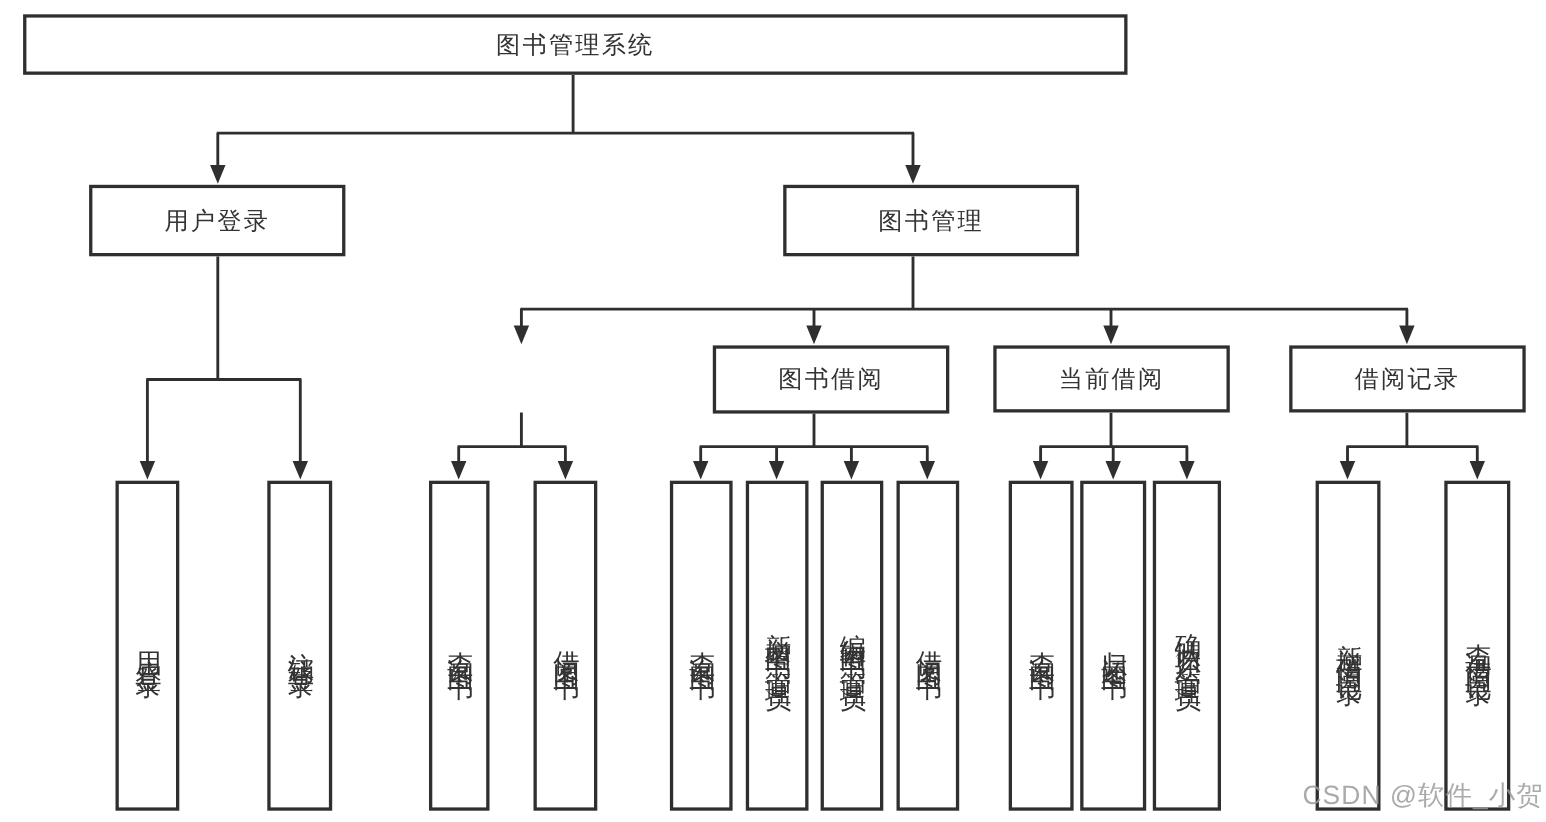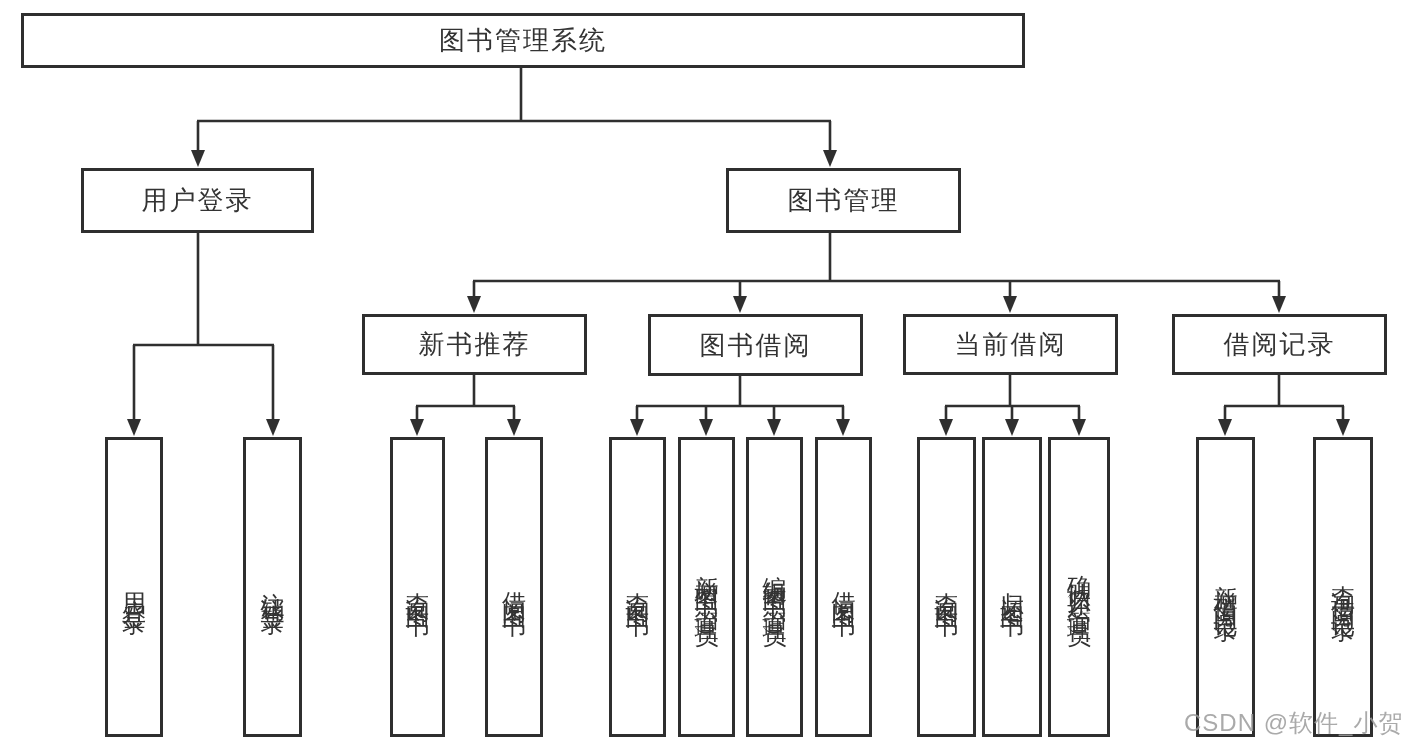--- a/index.html
+++ b/index.html
@@ -15,21 +15,21 @@
     position: absolute;
     box-sizing: border-box;
     border: 3px solid #2f2f2f;
     background: #ffffff;
     color: #333333;
     display: flex;
     align-items: center;
     justify-content: center;
     text-align: center;
   }
-  .hnode { font-size: 26px; letter-spacing: 2px; }
+  .hnode { font-size: 22px; letter-spacing: 2px; }
   .vnode {
     writing-mode: vertical-rl;
     text-orientation: mixed;
     font-size: 24px;
     letter-spacing: 7px;
     line-height: 1;
   }
   .connector-layer {
     position: absolute;
     left: 0; top: 0;
@@ -93,23 +93,22 @@
     <g>
       <path d="M1279 375 L1279 407 M1224 406 L1344 406 M1225 406 L1225 420 M1343 406 L1343 420"></path>
       <polygon points="1225,436 1218,419 1232,419"></polygon>
       <polygon points="1343,436 1336,419 1350,419"></polygon>
     </g>
   </svg>
 
   <div class="node hnode" style="left:21px; top:13px; width:1004px; height:55px;">图书管理系统</div>
 
   <div class="node hnode" style="left:81px; top:168px; width:233px; height:65px;">用户登录</div>
-  <div class="node hnode" style="left:712px; top:168px; width:235px; height:65px;margin-left:14px;">图书管理</div>
+  <div class="node hnode" style="left:712px; top:168px; width:269px; height:65px;">图书管理</div>
 
-  <div class="node hnode" style="left:362px; top:314px; width:225px; height:61px;">新书推荐</div>
   <div class="node hnode" style="left:648px; top:314px; width:215px; height:62px;">图书借阅</div>
   <div class="node hnode" style="left:903px; top:314px; width:215px; height:61px;">当前借阅</div>
   <div class="node hnode" style="left:1172px; top:314px; width:215px; height:61px;">借阅记录</div>
 
   <div class="node vnode" style="left:105px; top:437px; width:58px; height:300px;">用户登录</div>
   <div class="node vnode" style="left:243px; top:437px; width:59px; height:300px;">注销登录</div>
 
   <div class="node vnode" style="left:390px; top:437px; width:55px; height:300px;">查询图书</div>
   <div class="node vnode" style="left:485px; top:437px; width:58px; height:300px;">借阅图书</div>
 

